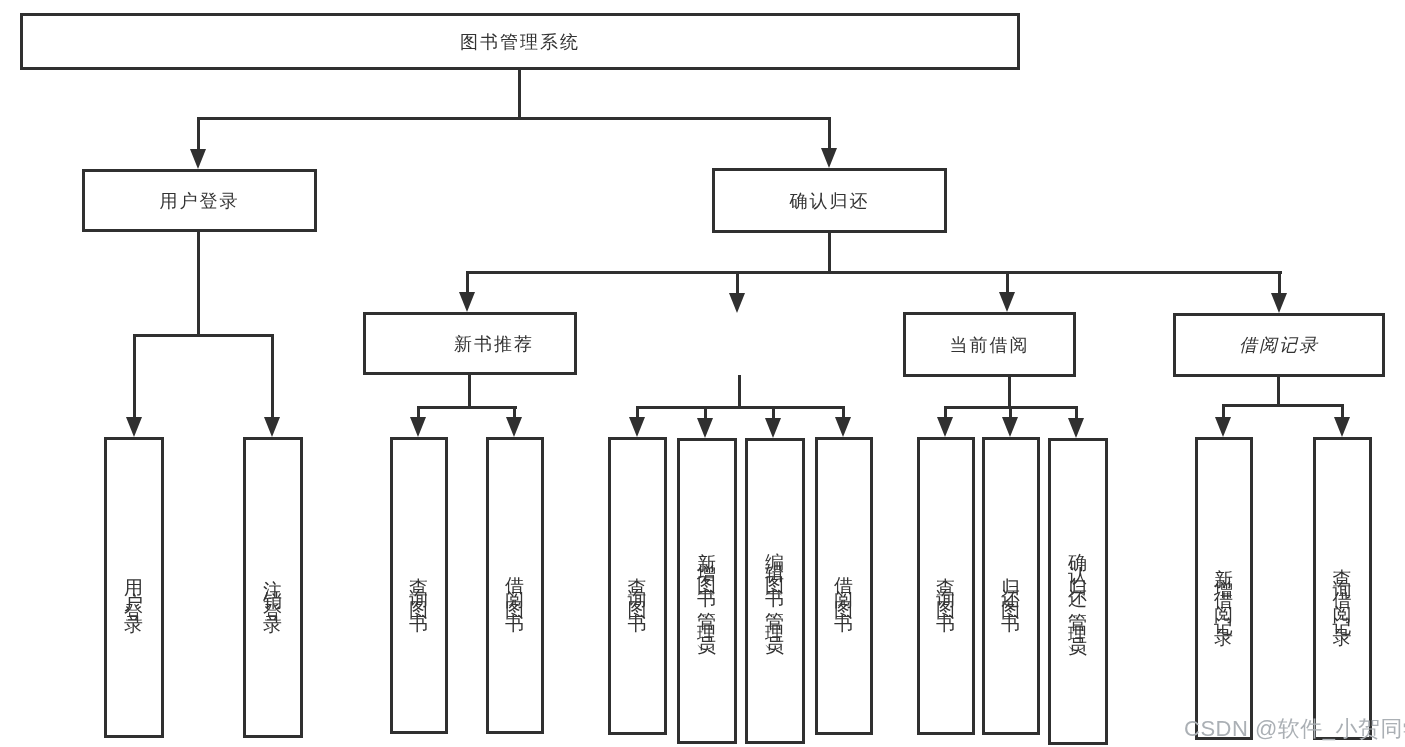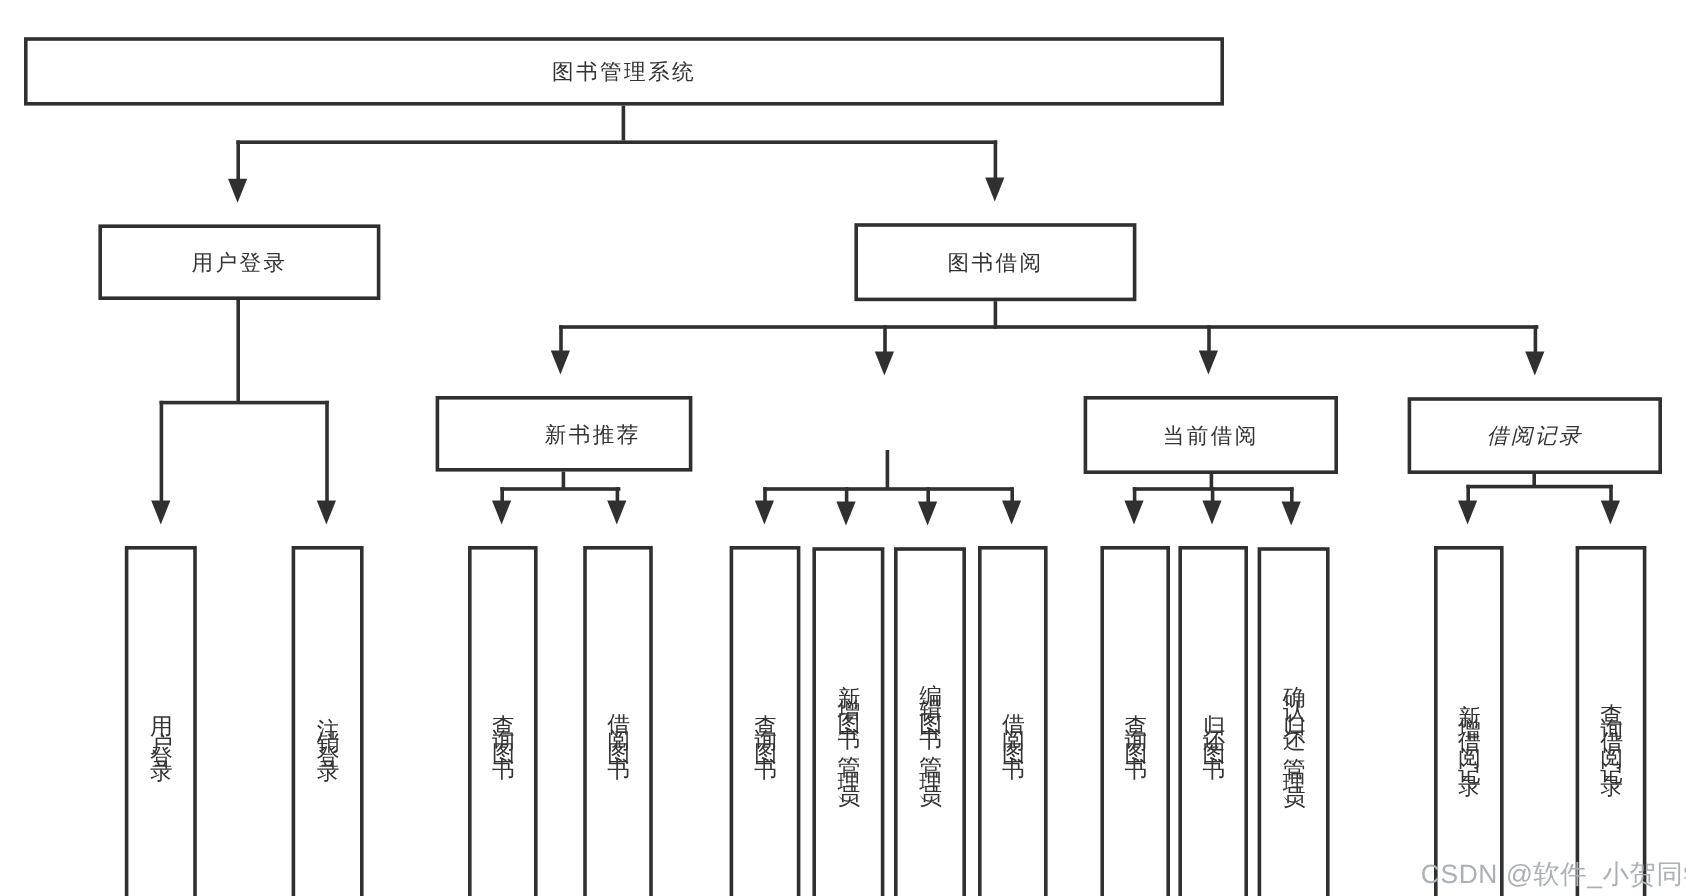--- a/index.html
+++ b/index.html
@@ -13,21 +13,20 @@
   }
   .node{
     position:absolute;
     box-sizing:border-box;
     background:#ffffff;
     border:3px solid #303030;
     display:flex;
     align-items:center;
     justify-content:center;
     z-index:2;
-    margin-top:18px;
   }
   .node.h .label{
     font-size:18px;
     letter-spacing:2px;
     white-space:nowrap;
     color:#333333;
   }
   .node.v .label{
     writing-mode:vertical-rl;
     text-orientation:mixed;
@@ -115,26 +114,26 @@
     <div class="arrow" style="left: 1068px; top: 418px; border-top-color: rgb(48, 48, 48);"></div>
     <div class="arrow" style="left: 1215px; top: 417px; border-top-color: rgb(48, 48, 48);"></div>
     <div class="arrow" style="left: 1334px; top: 417px; border-top-color: rgb(48, 48, 48);"></div>
     <div class="node h" style="left: 20px; top: 13px; width: 1000px; height: 57px; border-color: rgb(48, 48, 48); background: rgb(255, 255, 255);">
       <span class="label">图书管理系统</span>
     </div>
     <div class="node h" style="left: 82px; top: 169px; width: 235px; height: 63px; border-color: rgb(48, 48, 48); background: rgb(255, 255, 255);">
       <span class="label">用户登录</span>
     </div>
     <div class="node h" style="left: 712px; top: 168px; width: 235px; height: 65px; border-color: rgb(48, 48, 48); background: rgb(255, 255, 255);">
-      <span class="label">图书借阅</span>
+      <span class="label">确认归还</span>
     </div>
     <div class="node h" style="left: 363px; top: 312px; width: 214px; height: 63px; border-color: rgb(48, 48, 48); background: rgb(255, 255, 255); padding-left: 48px;">
       <span class="label">新书推荐</span>
     </div>
-    <div class="node h" style="left: 903px; top: 312px; width: 212px; height: 65px; border-color: rgb(48, 48, 48); background: rgb(255, 255, 255);">
+    <div class="node h" style="left: 903px; top: 312px; width: 173px; height: 65px; border-color: rgb(48, 48, 48); background: rgb(255, 255, 255);">
       <span class="label">当前借阅</span>
     </div>
     <div class="node h" style="left: 1173px; top: 313px; width: 212px; height: 64px; border-color: rgb(48, 48, 48); background: rgb(255, 255, 255); font-style: italic;">
       <span class="label">借阅记录</span>
     </div>
     <div class="node v" style="left: 104px; top: 437px; width: 60px; height: 301px; border-color: rgb(48, 48, 48); background: rgb(255, 255, 255);">
       <span class="label">用户登录</span>
     </div>
     <div class="node v" style="left: 243px; top: 437px; width: 60px; height: 301px; border-color: rgb(48, 48, 48); background: rgb(255, 255, 255);">
       <span class="label">注销登录</span>

